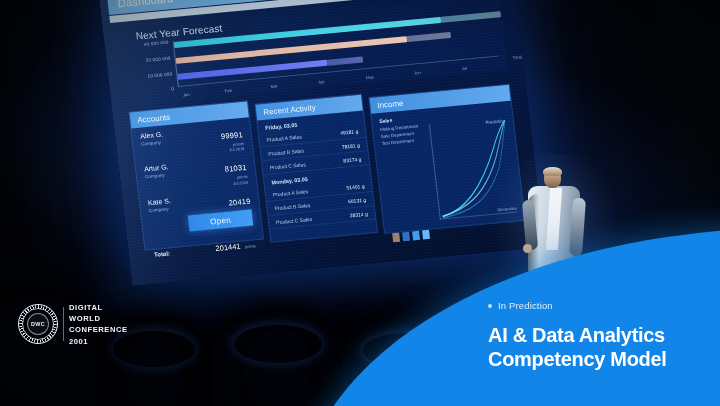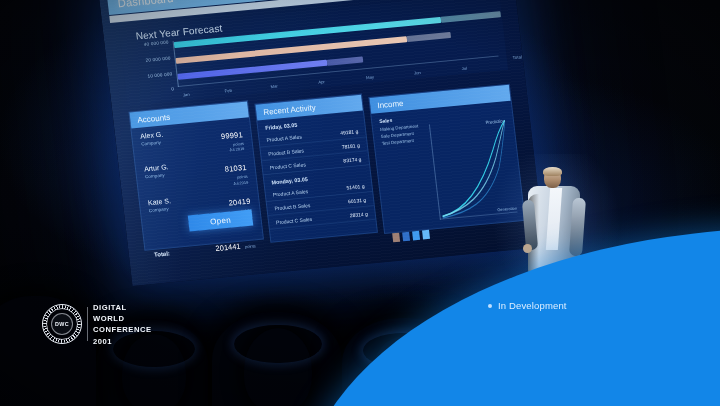--- a/index.html
+++ b/index.html
@@ -140,21 +140,21 @@
 
   
   .titleblock { position:absolute; left:488px; top:300px; width:226px; }
   .dev-row { display:flex; align-items:center; gap:6px; margin-bottom:12px; }
   .dev-dot { width:4px; height:4px; border-radius:50%; background:#bfe0ff; }
   .dev-txt { font-size:9.5px; color:#ddeeff; letter-spacing:.15px; }
   .main-title { font-size:20px; line-height:1.20; color:#ffffff; font-weight:bold;
       letter-spacing:-.3px; }
 
   
-  .logo { position:absolute; left:42px; top:302px; display:flex; align-items:center; gap:5px; }
+  .logo { position:absolute; left:18px; top:302px; display:flex; align-items:center; gap:5px; }
   .seal { width:40px; height:40px; position:relative; }
   .seal-ring { position:absolute; inset:0; border-radius:50%;
       border:1.6px solid #e9eef5; }
   .seal-ring2 { position:absolute; inset:4px; border-radius:50%; border:1px solid rgba(233,238,245,.75); }
   .seal-core { position:absolute; inset:9px; border-radius:50%;
       background:#0a0d14; border:1px solid rgba(233,238,245,.55);
       display:flex; align-items:center; justify-content:center; }
   .seal-txt { font-size:5.4px; color:#eef3fa; letter-spacing:.4px; font-weight:bold; }
   .seal-laurel { position:absolute; inset:1px; border-radius:50%;
       background:
@@ -363,21 +363,25 @@
   <div class="aud" style="left:372px; width:64px; height:76px;"></div>
   <div class="aud-s" style="left:-24px; width:120px; height:120px;"></div>
 
   <div class="hall-vignette"></div>
 
   <div class="wave"></div>
 
   <div class="titleblock">
     <div class="dev-row">
       <span class="dev-dot"></span>
-      <span class="dev-txt">In Development</span>
+      <span class="dev-txt">In Prediction</span>
+    </div>
+    <div class="main-title">
+      <div>AI &amp; Data Analytics</div>
+      <div>Competency Model</div>
     </div>
   </div>
 
   <div class="logo">
     <div class="seal">
       <div class="seal-laurel"></div>
       <div class="seal-ring"></div>
       <div class="seal-ring2"></div>
       <div class="seal-core">
         <span class="seal-txt">DWC</span>

